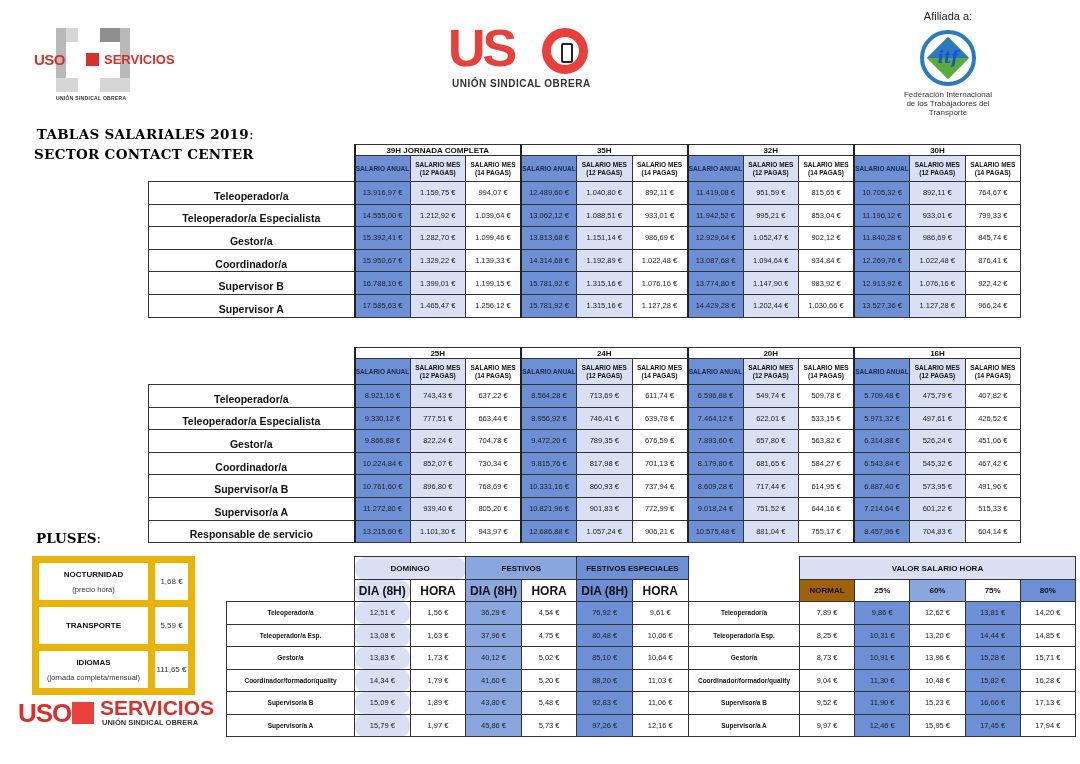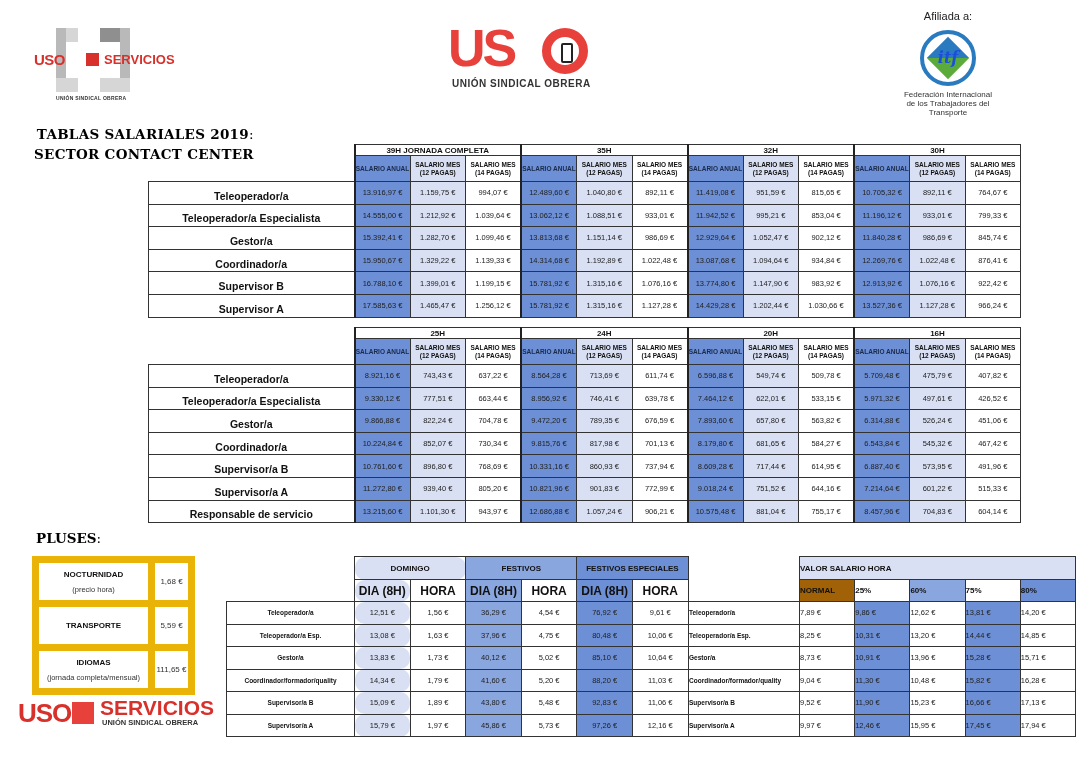--- a/index.html
+++ b/index.html
@@ -44,21 +44,21 @@
   .sal th.grp { height: 11px; font-size: 8px; font-weight: bold; background: #fff; }
   .sal th.sub { height: 26px; font-size: 6.5px; font-weight: bold; line-height: 8px; }
   .sal td.role { width: 206px; height: 22.6px; font-weight: bold; font-size: 10.5px; text-align: center; padding-top: 6px; background: #fff; }
   .sal td.v { width: 55.5px; font-size: 7.5px; color: #222; }
   .c1 { background: #6d8fd5; color: #1a2a4a; }
   .c2 { background: #d9e0f3; }
   .c3 { background: #ffffff; }
   .sal .grpL { border-left: 2px solid #222; }
 
   .t1 { top: 144px; }
-  .t2 { top: 327px; }
+  .t2 { top: 347px; }
 
   
   .plus { position: absolute; left: 32px; top: 556px; font-size: 8px; }
   .plus td { border: 7px solid #eab308; text-align: center; }
   .plus td.lbl { width: 116px; height: 44px; }
   .plus .name { font-weight: bold; font-size: 8px; }
   .plus .note { font-size: 7.5px; color: #333; margin-top: 6px; }
   .plus td.val { width: 40px; font-size: 8px; color: #333; }
 
   .logo-footer { left: 18px; top: 698px; width: 200px; height: 36px; }
@@ -73,21 +73,21 @@
   .ext .blank { border: none; }
   .ext th.grp { height: 23px; font-size: 8px; font-weight: bold; }
   .ext th.sub { height: 22px; font-size: 12px; font-weight: bold; }
   .ext td.role { width: 128px; height: 22.5px; font-size: 6.5px; font-weight: bold; background: #fff; }
   .ext td.v { width: 55.6px; color: #222; }
   .dom { background: #d9e0f3; border-radius: 10px; }
   .fes { background: #8aa6df; }
   .fesE { background: #6d8fd5; }
 
   .vsh { position: absolute; left: 688px; top: 556px; font-size: 7.5px; }
-  .vsh td, .vsh th { border: 1px solid #333; text-align: left; vertical-align: middle; }
+  .vsh td, .vsh th { border: 1px solid #333; text-align: center; vertical-align: middle; }
   .vsh .blank { border: none; }
   .vsh th.grp { height: 23px; font-size: 8px; font-weight: bold; background: #d9e0f3; }
   .vsh th.sub { height: 22px; font-size: 8px; font-weight: bold; }
   .vsh td.role { width: 111px; height: 22.5px; font-size: 6.5px; font-weight: bold; background: #fff; }
   .vsh td.v { width: 55.2px; color: #222; }
   .vN { background: #a16207; }
   .v60 { background: #8aa6df; }
   .v80 { background: #6d8fd5; }
 </style>
 </head>

